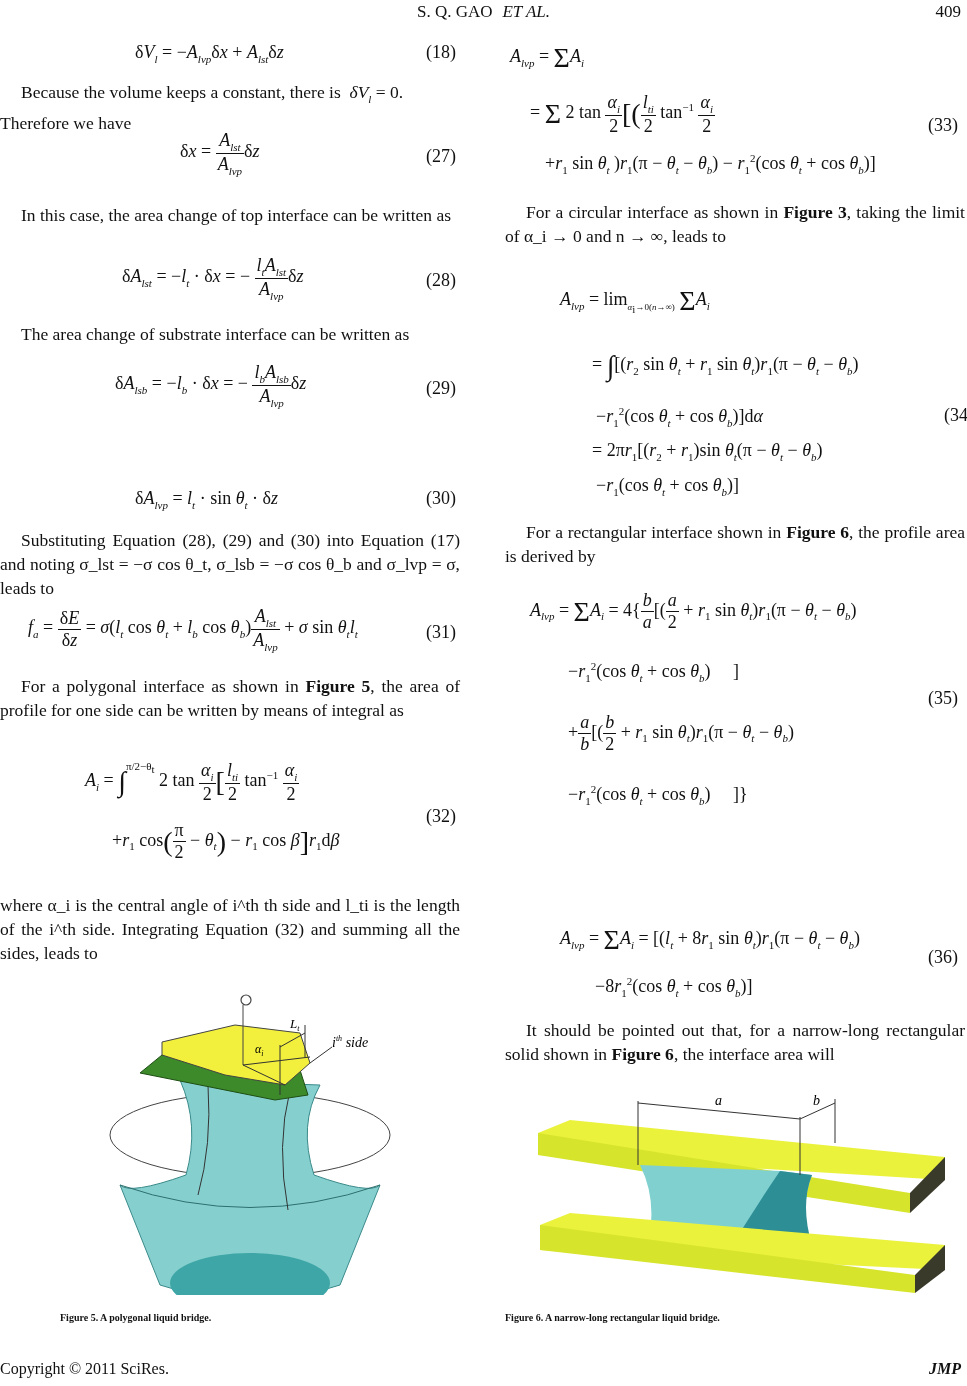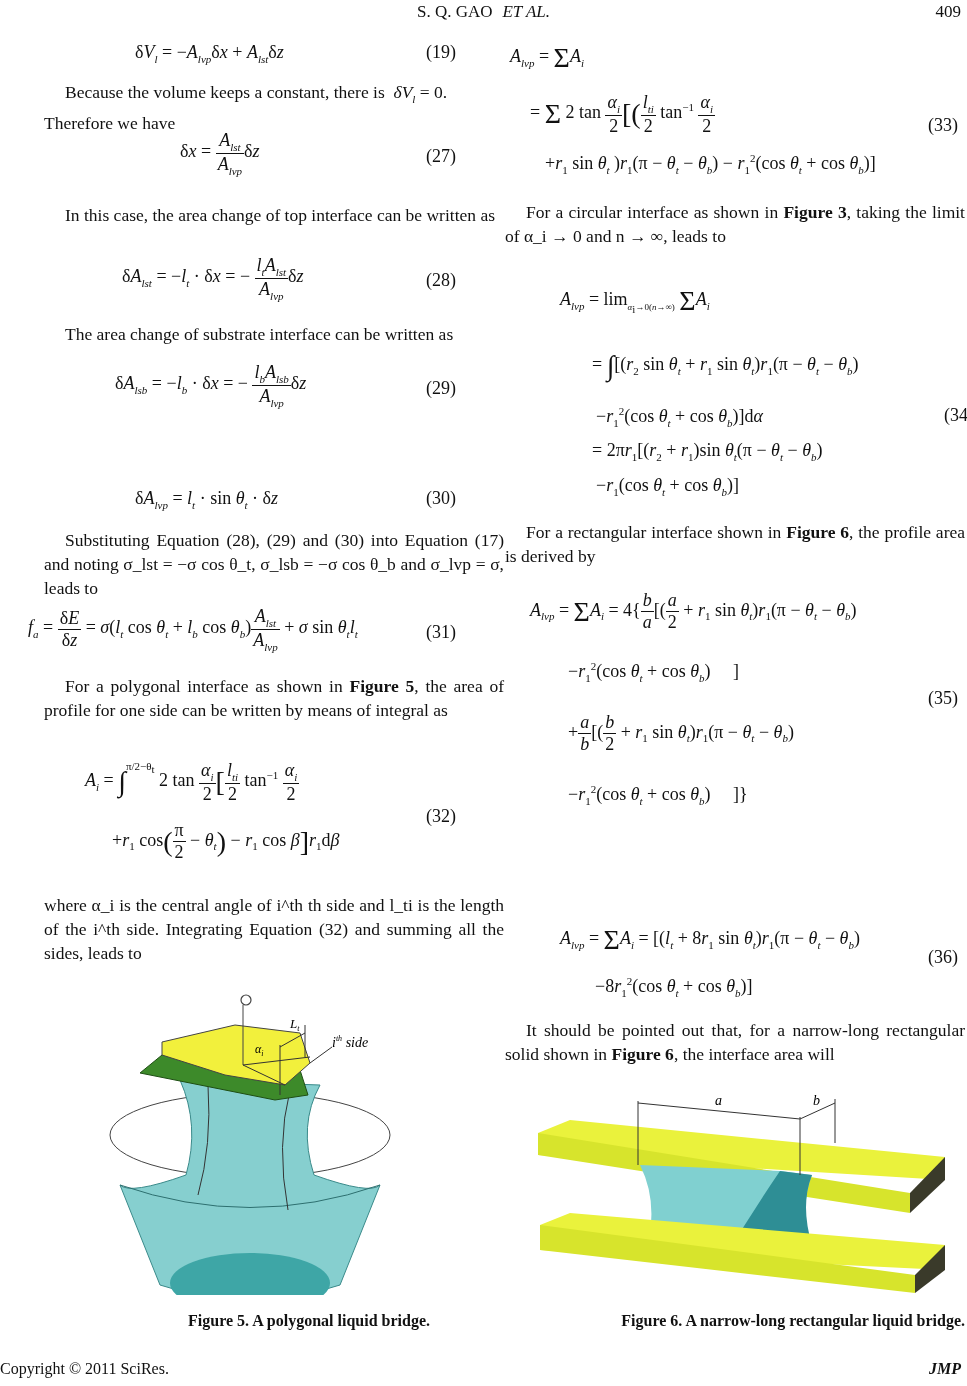--- a/index.html
+++ b/index.html
@@ -4,49 +4,49 @@
 <style>
   html, body { margin:0; padding:0; background:#ffffff; }
   body { width:967px; height:1386px; position:relative; overflow:hidden;
          font-family:"Liberation Serif", "DejaVu Serif", serif; color:#111; }
   .abs { position:absolute; }
   .hdr { top:2px; font-size:17px; }
   .hdr-title { left:0; width:967px; text-align:center; }
   .hdr-title .it { font-style:italic; margin-left:10px; }
   .pg { right:6px; }
   .col { position:absolute; width:460px; font-size:17.5px; line-height:24px; }
-  .colL { left:0;padding-left:44px; }
+  .colL { left:0; }
   .colR { left:505px; }
   p { margin:0; text-align:justify; }
   .ind { text-indent:21px; }
   .eq { position:absolute; font-family:"Liberation Serif", serif; font-size:18px; white-space:nowrap; }
   .eqn { position:absolute; font-size:18px; }
   i { font-style:italic; }
   sub, sup { font-size:11px; }
   .frac { display:inline-block; vertical-align:middle; text-align:center; }
   .frac > span { display:block; padding:0 2px; }
   .frac .num { border-bottom:1px solid #111; }
   .big { font-size:28px; vertical-align:middle; }
-  .cap { position:absolute; font-weight:bold; font-size:16px; text-align:right; }
+  .cap { position:absolute; font-weight:bold; font-size:10px; text-align:left; }
   .foot { position:absolute; top:1360px; font-size:16px; }
   b { font-weight:bold; }
 </style>
 </head>
 <body>
 
 <div class="abs hdr hdr-title">
   <span>S. Q. GAO</span><span class="it">ET   AL.</span>
 </div>
 <div class="abs hdr pg">409</div>
 
 <div>
   <div class="eq" style="left:135px;top:42px;">
     δ<i>V</i><sub><i>l</i></sub> = −<i>A</i><sub><i>lvp</i></sub>δ<i>x</i> + <i>A</i><sub><i>lst</i></sub>δ<i>z</i>
   </div>
-  <div class="eqn" style="left:426px;top:42px;">(19)</div>
+  <div class="eqn" style="left:426px;top:42px;">(18)</div>
 
   <div class="col colL" style="top:80px;">
     <p class="ind">Because the volume keeps a constant, there is &nbsp;<i>δV</i><sub><i>l</i></sub> = 0.<br>Therefore we have</p>
   </div>
 
   <div class="eq" style="left:180px;top:130px;">
     δ<i>x</i> = <span class="frac"><span class="num"><i>A</i><sub><i>lst</i></sub></span><span><i>A</i><sub><i>lvp</i></sub></span></span>δ<i>z</i>
   </div>
   <div class="eqn" style="left:426px;top:146px;">(27)</div>
 

